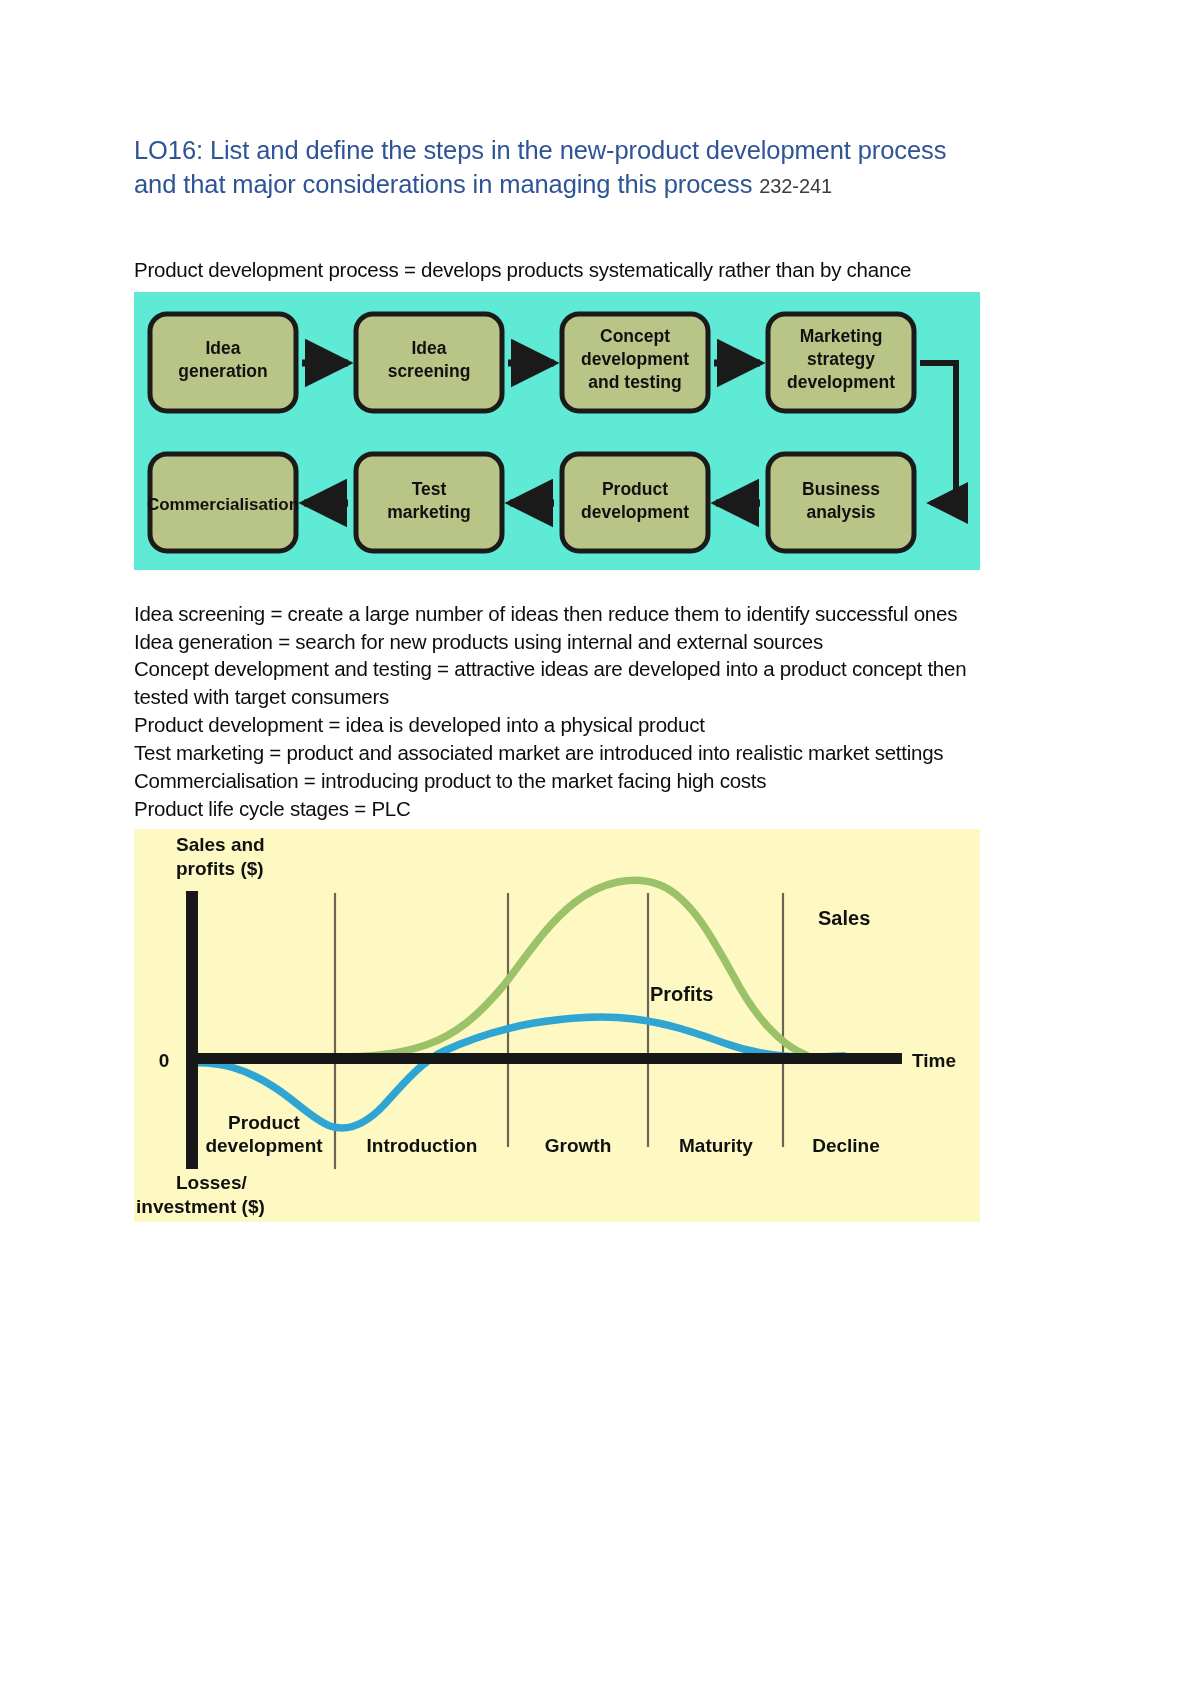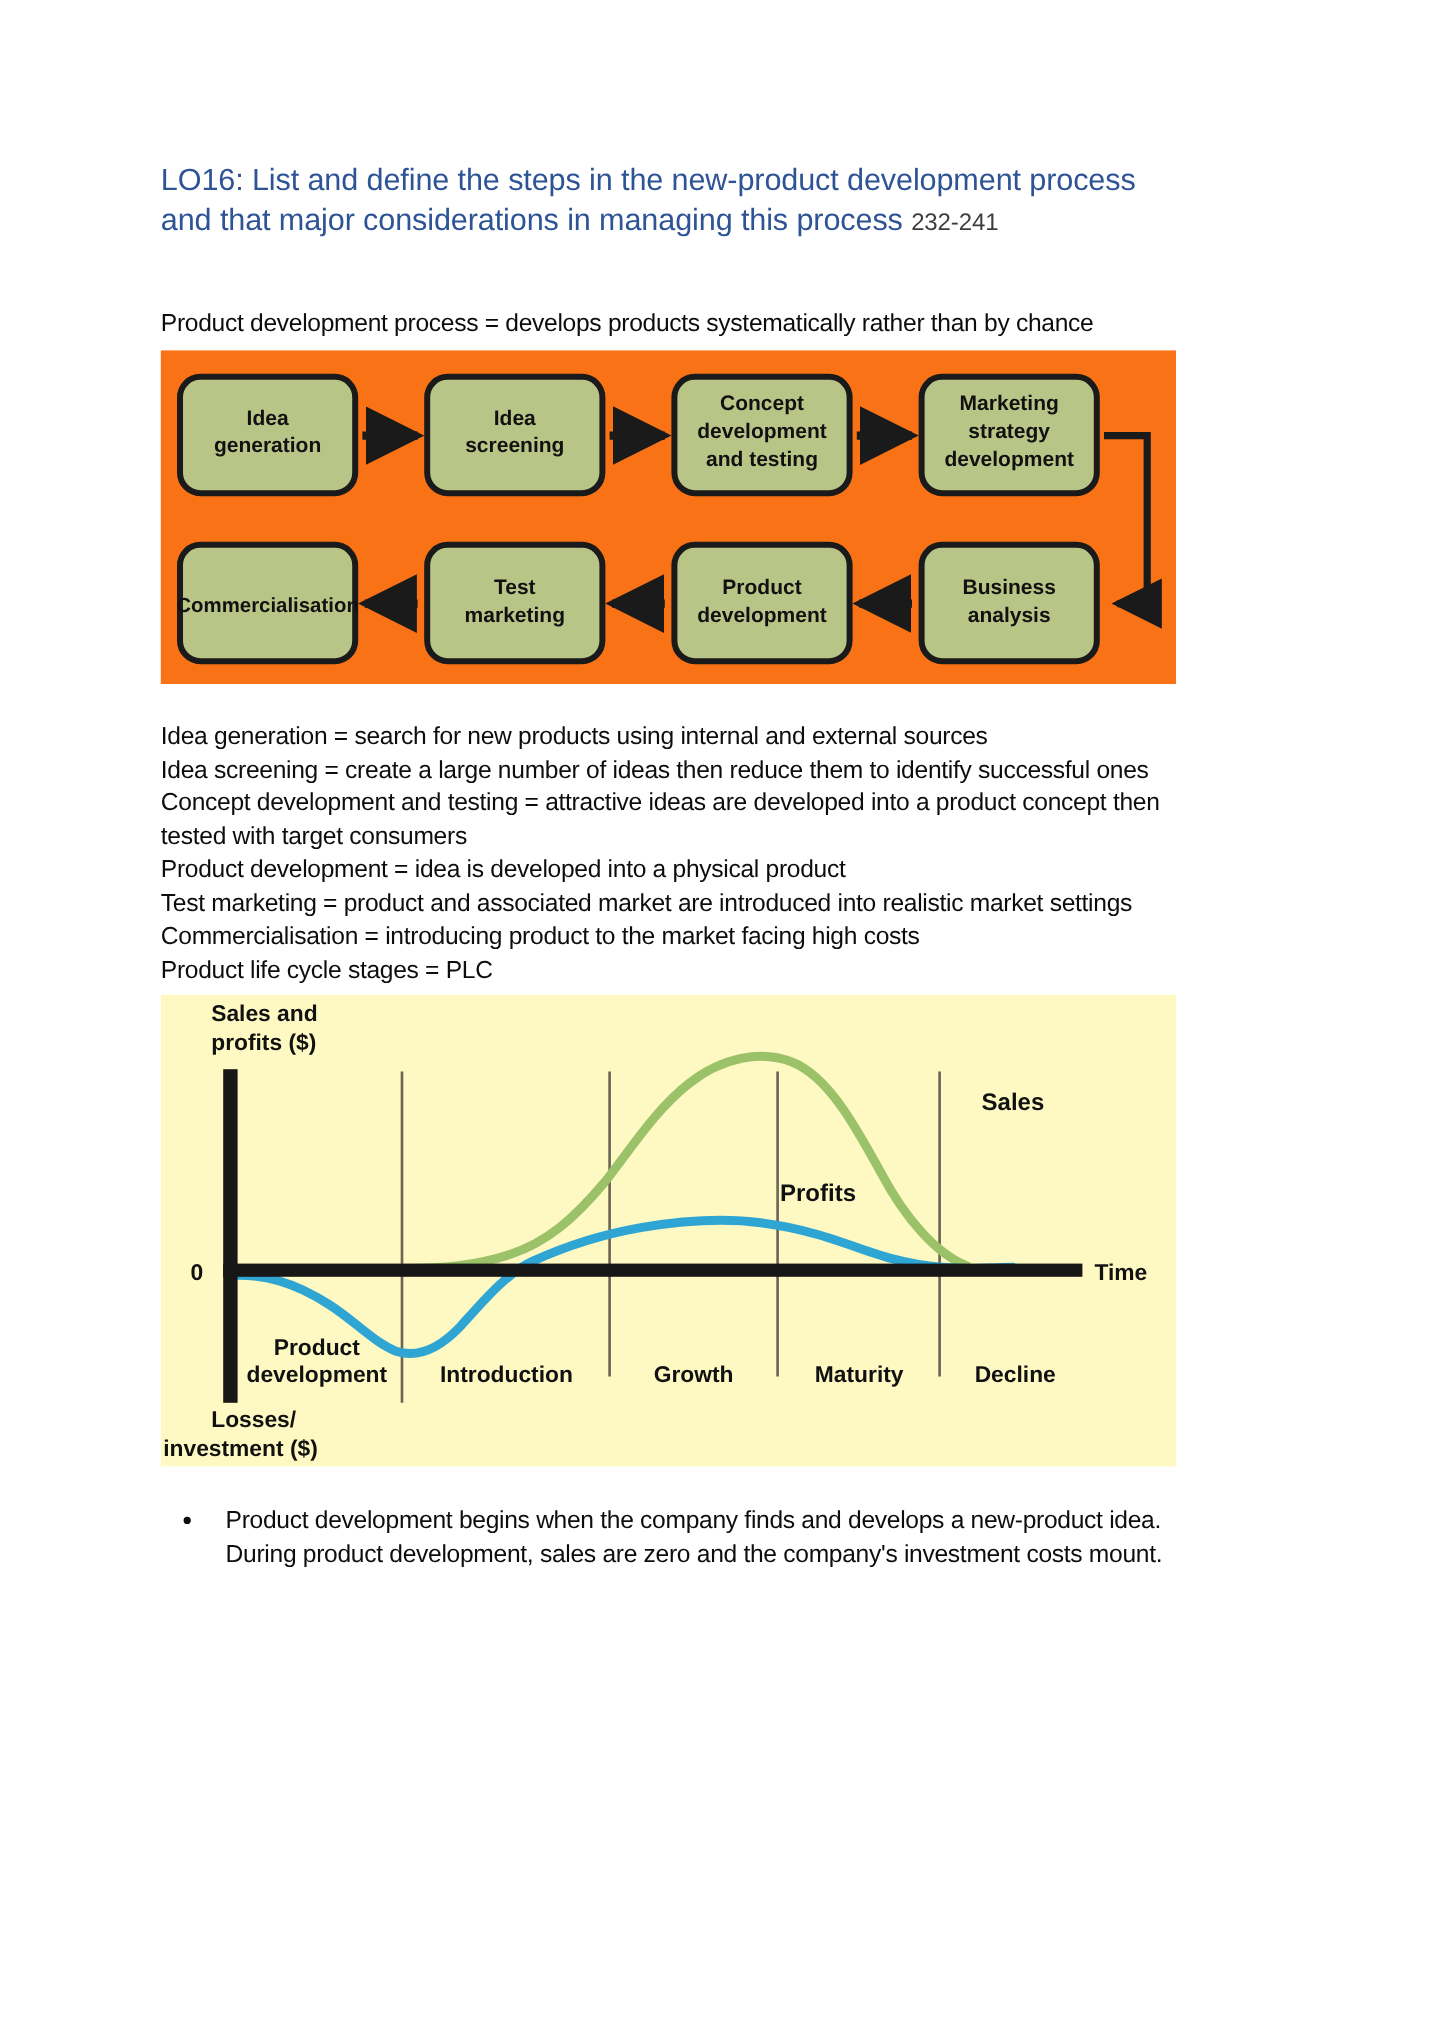--- a/index.html
+++ b/index.html
@@ -59,21 +59,21 @@
   .defs {
     margin-top: 30px;
   }
   .defs .body-line { display: block; }
 
   
   .figure-npd {
     position: relative;
     width: 846px;
     height: 278px;
-    background: #f97316;
+    background: #5eead4;
     margin-top: 6px;
   }
   .npd-svg { display: block; width: 846px; height: 278px; }
 
   
   .section-label {
     margin-bottom: 6px;
   }
   .figure-plc {
     position: relative;
@@ -169,22 +169,22 @@
           <text x="89" y="218" text-anchor="middle" font-family="Liberation Sans, sans-serif" font-size="17" font-weight="700" fill="#111">Commercialisation</text>
         </g>
 
         <line x1="626" y1="211" x2="582" y2="211" stroke="#1a1a1a" stroke-width="7" marker-end="url(#arrHead)"></line>
         <line x1="420" y1="211" x2="376" y2="211" stroke="#1a1a1a" stroke-width="7" marker-end="url(#arrHead)"></line>
         <line x1="214" y1="211" x2="170" y2="211" stroke="#1a1a1a" stroke-width="7" marker-end="url(#arrHead)"></line>
       </svg>
     </div>
 
     <div class="defs">
+      <div class="body-line">Idea screening = create a large number of ideas then reduce them to identify successful ones</div>
       <div class="body-line">Idea generation = search for new products using internal and external sources</div>
-      <div class="body-line">Idea screening = create a large number of ideas then reduce them to identify successful ones</div>
       <div class="body-line">Concept development and testing = attractive ideas are developed into a product concept then tested with target consumers</div>
       <div class="body-line">Product development = idea is developed into a physical product</div>
       <div class="body-line">Test marketing = product and associated market are introduced into realistic market settings</div>
       <div class="body-line">Commercialisation = introducing product to the market facing high costs</div>
     </div>
 
     <div class="body-line section-label">Product life cycle stages = PLC</div>
 
     <div class="figure-plc">
       <svg class="plc-svg" viewBox="0 0 846 393" xmlns="http://www.w3.org/2000/svg">
@@ -223,18 +223,15 @@
 
         <text x="130" y="300" text-anchor="middle" font-family="Liberation Sans, sans-serif" font-size="19" font-weight="700" fill="#111">Product</text>
         <text x="130" y="323" text-anchor="middle" font-family="Liberation Sans, sans-serif" font-size="19" font-weight="700" fill="#111">development</text>
         <text x="288" y="323" text-anchor="middle" font-family="Liberation Sans, sans-serif" font-size="19" font-weight="700" fill="#111">Introduction</text>
         <text x="444" y="323" text-anchor="middle" font-family="Liberation Sans, sans-serif" font-size="19" font-weight="700" fill="#111">Growth</text>
         <text x="582" y="323" text-anchor="middle" font-family="Liberation Sans, sans-serif" font-size="19" font-weight="700" fill="#111">Maturity</text>
         <text x="712" y="323" text-anchor="middle" font-family="Liberation Sans, sans-serif" font-size="19" font-weight="700" fill="#111">Decline</text>
       </svg>
     </div>
 
-    <ul class="bullets">
-      <li>Product development begins when the company finds and develops a new-product idea. During product development, sales are zero and the company's investment costs mount.</li>
-    </ul>
 
   </div>
 </div>
 
 </body></html>

